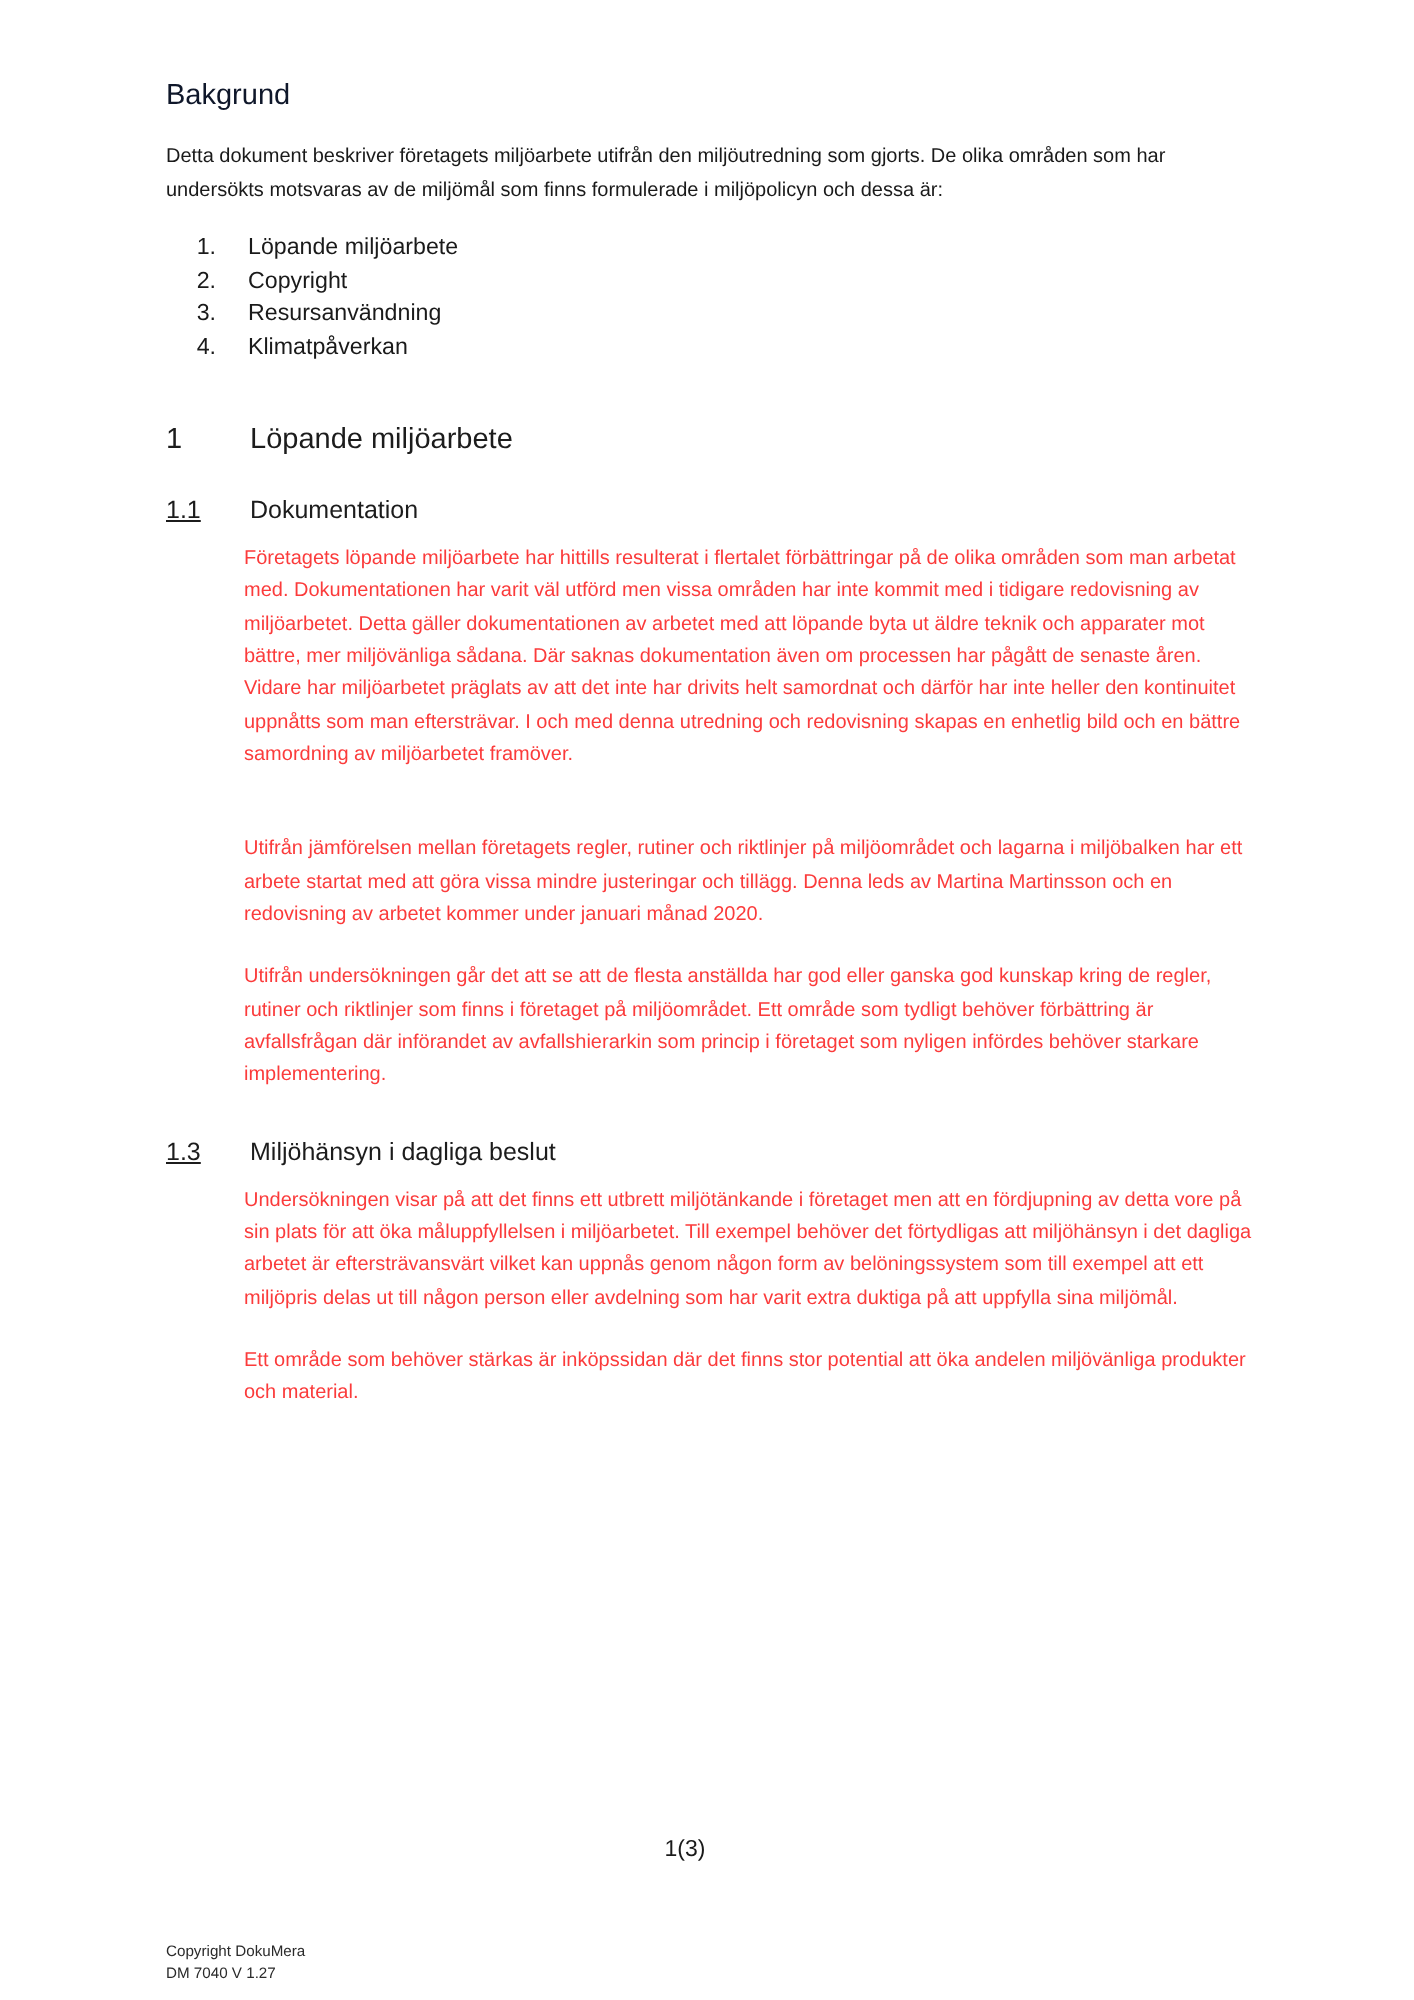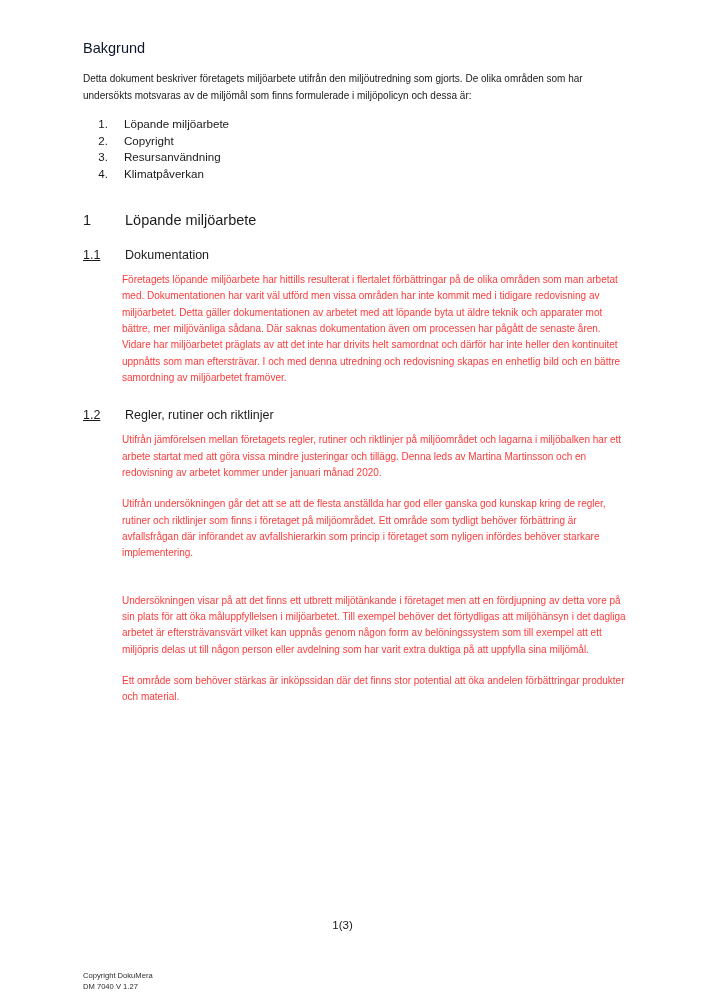--- a/index.html
+++ b/index.html
@@ -172,35 +172,35 @@
 
     <h3 class="h2">
       <span class="num">1.1</span>
       <span>Dokumentation</span>
     </h3>
     <div class="sp-h2-after"></div>
     <p class="body red">Företagets löpande miljöarbete har hittills resulterat i flertalet förbättringar på de olika områden som man arbetat med. Dokumentationen har varit väl utförd men vissa områden har inte kommit med i tidigare redovisning av miljöarbetet. Detta gäller dokumentationen av arbetet med att löpande byta ut äldre teknik och apparater mot bättre, mer miljövänliga sådana. Där saknas dokumentation även om processen har pågått de senaste åren. Vidare har miljöarbetet präglats av att det inte har drivits helt samordnat och därför har inte heller den kontinuitet uppnåtts som man eftersträvar. I och med denna utredning och redovisning skapas en enhetlig bild och en bättre samordning av miljöarbetet framöver.</p>
 
     <div class="sp-sec"></div>
 
-    <h3 class="h2">
-      <span class="num">1.2</span>
-      <span>Regler, rutiner och riktlinjer</span>
-    </h3>
     <div class="sp-h2-after"></div>
     <p class="body red">Utifrån jämförelsen mellan företagets regler, rutiner och riktlinjer på miljöområdet och lagarna i miljöbalken har ett arbete startat med att göra vissa mindre justeringar och tillägg. Denna leds av Martina Martinsson och en redovisning av arbetet kommer under januari månad 2020.</p>
     <div class="sp-para"></div>
     <p class="body red">Utifrån undersökningen går det att se att de flesta anställda har god eller ganska god kunskap kring de regler, rutiner och riktlinjer som finns i företaget på miljöområdet. Ett område som tydligt behöver förbättring är avfallsfrågan där införandet av avfallshierarkin som princip i företaget som nyligen infördes behöver starkare implementering.</p>
 
     <div class="sp-sec"></div>
 
+    <h3 class="h2">
+      <span class="num">1.3</span>
+      <span>Miljöhänsyn i dagliga beslut</span>
+    </h3>
     <div class="sp-h2-after"></div>
     <p class="body red">Undersökningen visar på att det finns ett utbrett miljötänkande i företaget men att en fördjupning av detta vore på sin plats för att öka måluppfyllelsen i miljöarbetet. Till exempel behöver det förtydligas att miljöhänsyn i det dagliga arbetet är eftersträvansvärt vilket kan uppnås genom någon form av belöningssystem som till exempel att ett miljöpris delas ut till någon person eller avdelning som har varit extra duktiga på att uppfylla sina miljömål.</p>
     <div class="sp-para"></div>
-    <p class="body red">Ett område som behöver stärkas är inköpssidan där det finns stor potential att öka andelen förbättringar produkter och material.</p>
+    <p class="body red">Ett område som behöver stärkas är inköpssidan där det finns stor potential att öka andelen miljövänliga produkter och material.</p>
 
   </div>
 
   <div class="page-number">1(3)</div>
 
   <div class="footer-left">
     <div>Copyright DokuMera</div>
     <div>DM 7040 V 1.27</div>
   </div>
 </div>

